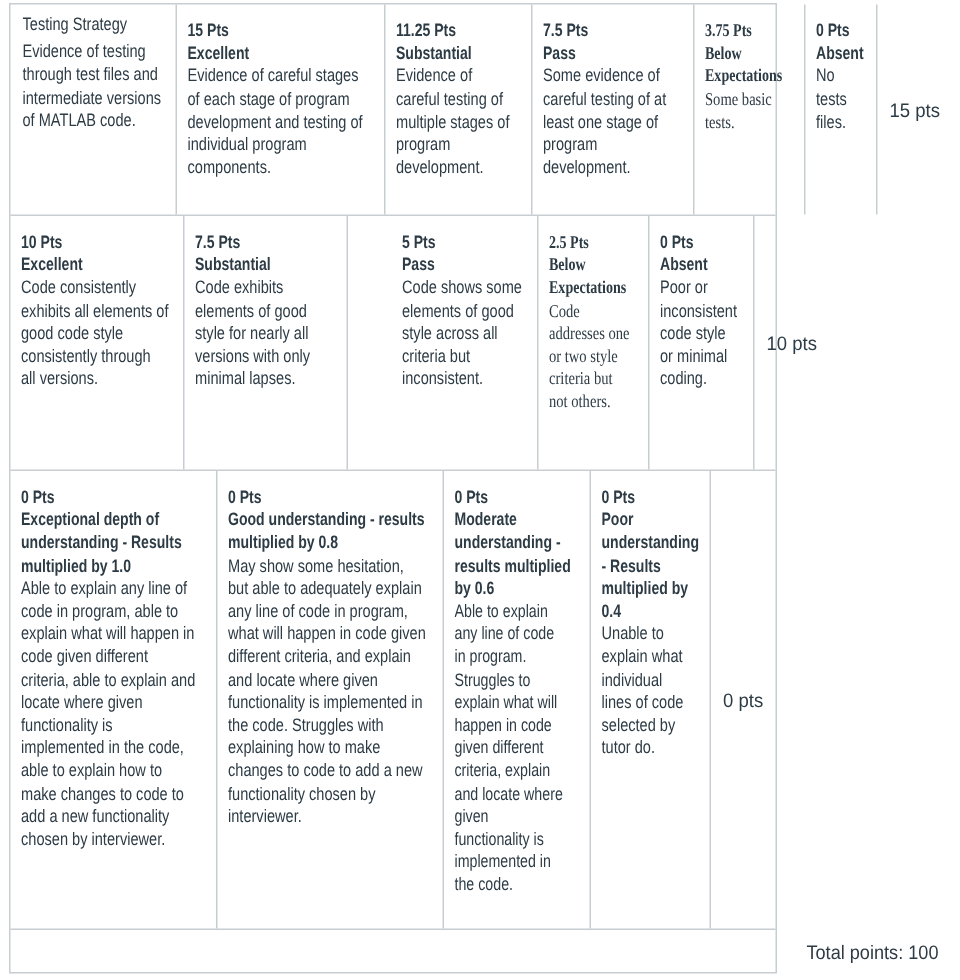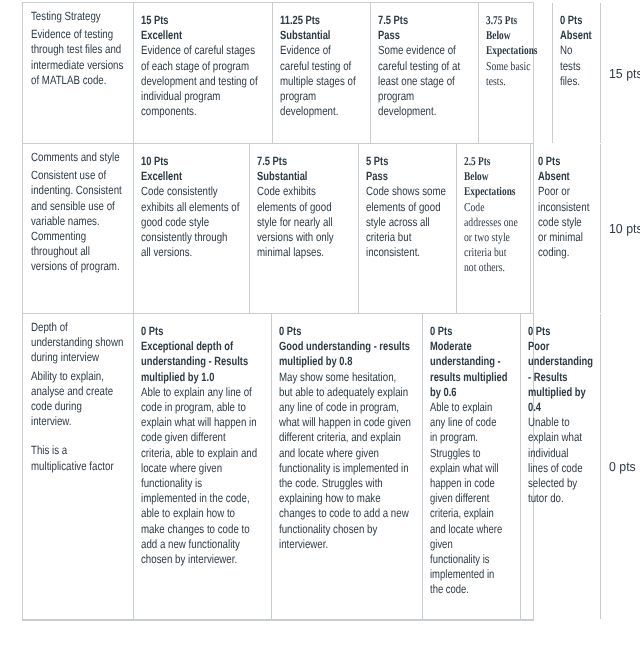--- a/index.html
+++ b/index.html
@@ -5,21 +5,21 @@
 <style>
   html,body{margin:0;padding:0;background:#ffffff;}
   body{
     width:640px;height:653px;overflow:hidden;
     font-family:"Liberation Sans",sans-serif;
     color:#2d3b45;
     -webkit-font-smoothing:antialiased;
     text-rendering:geometricPrecision;
   }
   #rubric-wrap{
-    position:absolute;left:22px;top:2px;width:512px;
+    position:absolute;left:6px;top:2px;width:512px;
     border:1px solid #c7cdd1;
     box-sizing:border-box;
   }
   .rrow{display:flex;align-items:stretch;border-bottom:1px solid #c7cdd1;box-sizing:border-box;}
   .rrow.last{border-bottom:none;}
   .cell{
     box-sizing:border-box;
     flex:0 0 auto;
     border-right:1px solid #c7cdd1;
     padding:10px 9px 0 7px;
@@ -84,38 +84,33 @@
       <div class="tx b" style="width: 38.4615px; transform: translateZ(0px) scaleX(0.78);">Absent</div>
       <div class="gap"></div>
       <div class="tx" style="width: 36.537px; transform: translateZ(0px) scaleX(0.81);">No tests files.</div>
     </div>
     <div class="cell nb pcell" style="width: 50px;">
       <div class="pts" style="transform: translateZ(0px) scaleX(0.95);">15 pts</div>
     </div>
   </div>
 
   <div class="rrow" style="height: 170px;">
-    <div class="cell crit" style="width: 111px;">
-      <div class="tx" style="width: 116.115px; transform: translateZ(0px) scaleX(0.81);">Comments and style</div>
-      <div class="gap crit-gap"></div>
-      <div class="tx" style="width: 116.415px; transform: translateZ(0px) scaleX(0.81);">Consistent use of indenting. Consistent and sensible use of variable names. Commenting throughout all versions of program.</div>
-    </div>
     <div class="cell" style="width: 116px;">
       <div class="tx b" style="width: 125.641px; transform: translateZ(0px) scaleX(0.78);">10 Pts</div>
       <div class="tx b" style="width: 125.641px; transform: translateZ(0px) scaleX(0.78);">Excellent</div>
       <div class="gap"></div>
       <div class="tx" style="width: 121.788px; transform: translateZ(0px) scaleX(0.81);">Code consistently exhibits all elements of good code style consistently through all versions.</div>
     </div>
     <div class="cell" style="width: 109px;">
       <div class="tx b" style="width: 116.667px; transform: translateZ(0px) scaleX(0.78);">7.5 Pts</div>
       <div class="tx b" style="width: 116.667px; transform: translateZ(0px) scaleX(0.78);">Substantial</div>
       <div class="gap"></div>
       <div class="tx" style="width: 112.246px; transform: translateZ(0px) scaleX(0.81);">Code exhibits elements of good style for nearly all versions with only minimal lapses.</div>
     </div>
-    <div class="cell" style="width: 98px;">
+    <div class="cell" style="width: 98px; margin-left: 29px;">
       <div class="tx b" style="width: 102.564px; transform: translateZ(0px) scaleX(0.78);">5 Pts</div>
       <div class="tx b" style="width: 102.564px; transform: translateZ(0px) scaleX(0.78);">Pass</div>
       <div class="gap"></div>
       <div class="tx" style="width: 102.765px; transform: translateZ(0px) scaleX(0.81);">Code shows some elements of good style across all criteria but inconsistent.</div>
     </div>
     <div class="cell" style="width: 74px; font-family: Liberation Serif, serif;">
       <div class="tx b" style="width: 71.7949px; transform: translateZ(0px) scaleX(0.78);">2.5 Pts</div>
       <div class="tx b" style="width: 71.7949px; transform: translateZ(0px) scaleX(0.78);">Below Expectations</div>
       <div class="gap"></div>
       <div class="tx" style="width: 70.3358px; transform: translateZ(0px) scaleX(0.81);">Code addresses one or two style criteria but not others.</div>
@@ -125,27 +120,20 @@
       <div class="tx b" style="width: 66.6667px; transform: translateZ(0px) scaleX(0.78);">Absent</div>
       <div class="gap"></div>
       <div class="tx" style="width: 62.0975px; transform: translateZ(0px) scaleX(0.81);">Poor or inconsistent code style or minimal coding.</div>
     </div>
     <div class="cell nb pcell" style="width: 50px;">
       <div class="pts" style="transform: translateZ(0px) scaleX(0.95);">10 pts</div>
     </div>
   </div>
 
   <div class="rrow" style="height: 306px;">
-    <div class="cell crit" style="width: 111px;">
-      <div class="tx" style="width: 118.415px; transform: translateZ(0px) scaleX(0.81);">Depth of understanding shown during interview</div>
-      <div class="gap crit-gap"></div>
-      <div class="tx" style="width: 111.415px; transform: translateZ(0px) scaleX(0.81);">Ability to explain, analyse and create code during interview.</div>
-      <div class="gap para-gap"></div>
-      <div class="tx" style="width: 111.815px; transform: translateZ(0px) scaleX(0.81);">This is a multiplicative factor</div>
-    </div>
     <div class="cell" style="width: 138px;">
       <div class="tx b" style="width: 153.846px; transform: translateZ(0px) scaleX(0.78);">0 Pts</div>
       <div class="tx b" style="width: 153.846px; transform: translateZ(0px) scaleX(0.78);">Exceptional depth of understanding - Results multiplied by 1.0</div>
       <div class="gap"></div>
       <div class="tx" style="width: 145.348px; transform: translateZ(0px) scaleX(0.81);">Able to explain any line of code in program, able to explain what will happen in code given different criteria, able to explain and locate where given functionality is implemented in the code, able to explain how to make changes to code to add a new functionality chosen by interviewer.</div>
     </div>
     <div class="cell" style="width: 151px;">
       <div class="tx b" style="width: 170.513px; transform: translateZ(0px) scaleX(0.78);">0 Pts</div>
       <div class="tx b" style="width: 173.313px; transform: translateZ(0px) scaleX(0.78);">Good understanding - results multiplied by 0.8</div>
       <div class="gap"></div>
@@ -161,14 +149,19 @@
       <div class="tx b" style="width: 79.4872px; transform: translateZ(0px) scaleX(0.78);">0 Pts</div>
       <div class="tx b" style="width: 80.7872px; transform: translateZ(0px) scaleX(0.78);">Poor understanding - Results multiplied by 0.4</div>
       <div class="gap"></div>
       <div class="tx" style="width: 73.3432px; transform: translateZ(0px) scaleX(0.81);">Unable to explain what individual lines of code selected by tutor do.</div>
     </div>
     <div class="cell nb pcell" style="width: 50px;">
       <div class="pts" style="transform: translateZ(0px) scaleX(0.95);">0 pts</div>
     </div>
   </div>
 
+  <div class="rrow last" style="height: 28px;">
+    <div class="cell nb total-cell" style="width: 626px;">
+      <span class="total-txt" style="transform: translateZ(0px) scaleX(0.93);">Total points: 100</span>
+    </div>
+  </div>
 
 </div>
 
 </body></html>

